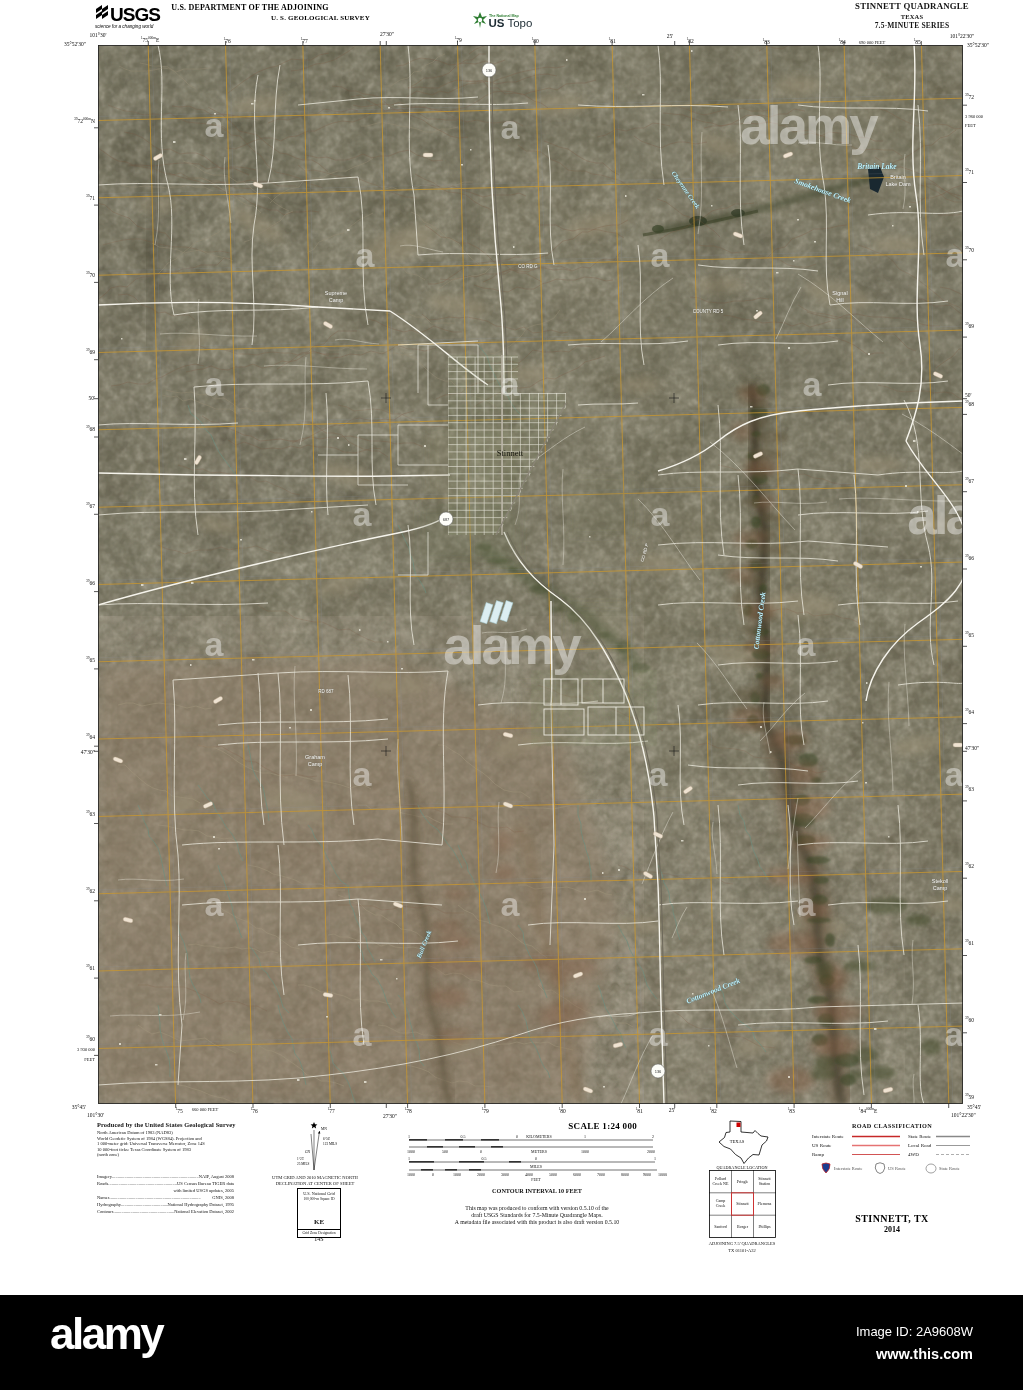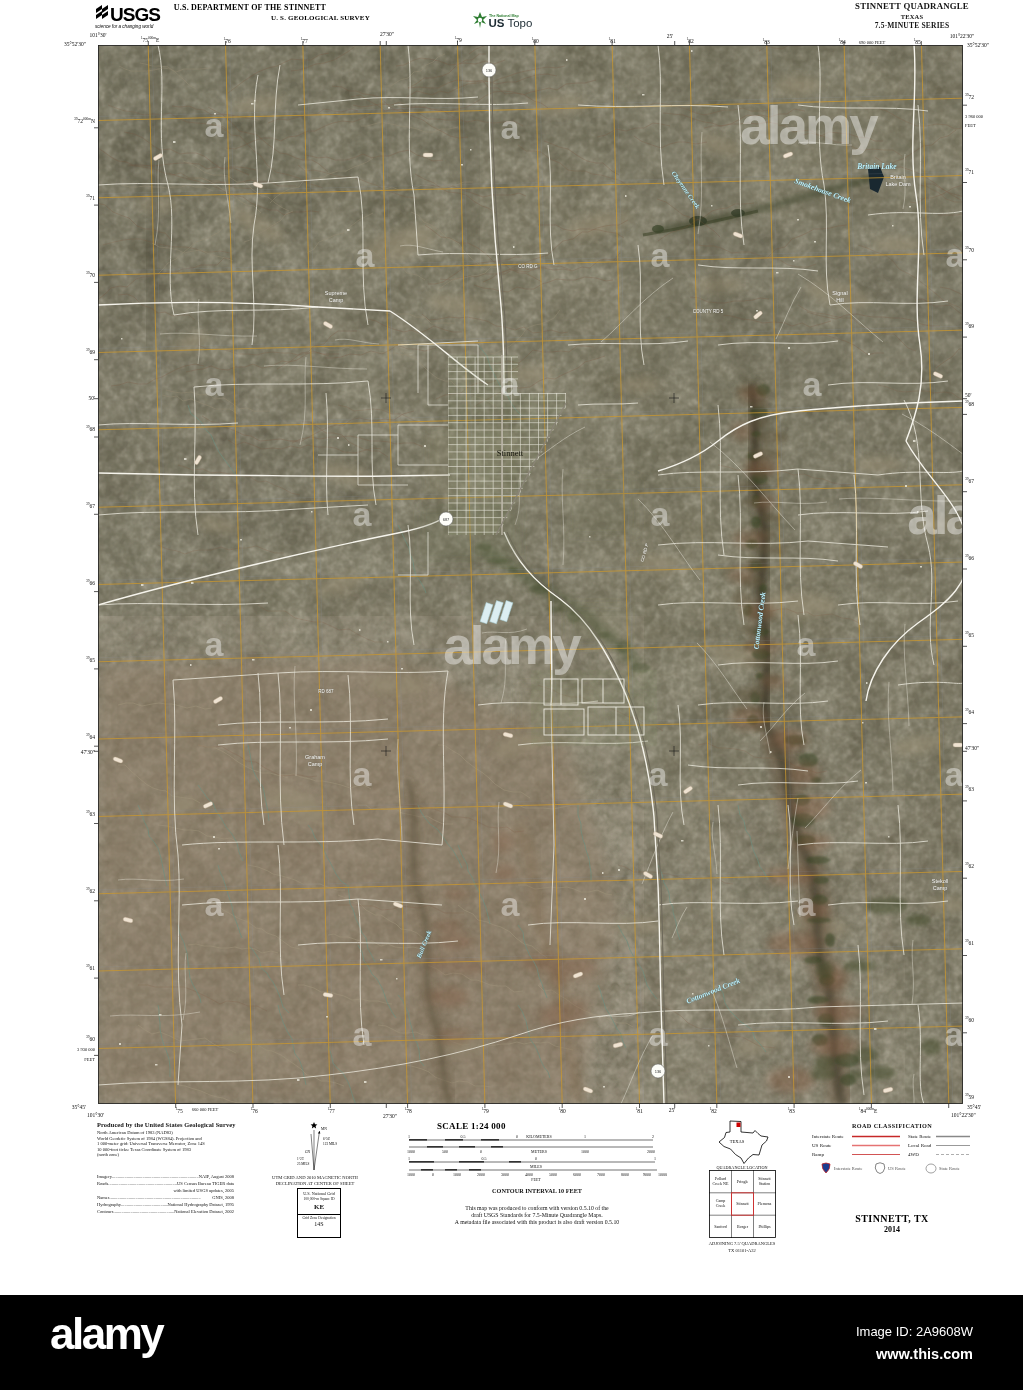--- a/index.html
+++ b/index.html
@@ -13,21 +13,21 @@
 <body>
 
 <div class="abs san" style="left:94px;top:3px;width:75px;height:26px">
  <svg width="75" height="26" viewBox="0 0 75 26">
   <path d="M2,6 L8,2 L8,6 L14,2 L14,6 L8,10 L8,6 L2,10 Z M2,12 L8,8 L8,12 L14,8 L14,12 L8,16 L8,12 L2,16 Z" fill="#000"></path>
   <text x="16" y="18" font-family="Liberation Sans" font-weight="bold" font-size="19" fill="#000" letter-spacing="-1">USGS</text>
   <text x="1" y="24.5" font-family="Liberation Sans" font-style="italic" font-size="4.6" fill="#000">science for a changing world</text>
  </svg>
 </div>
 
-<div class="abs ser" style="left:130px;top:3px;width:240px;text-align:center;font-weight:bold;font-size:8px;color:#000;letter-spacing:.2px">U.S. DEPARTMENT OF THE STINNETT</div>
+<div class="abs ser" style="left:130px;top:3px;width:240px;text-align:center;font-weight:bold;font-size:8px;color:#000;letter-spacing:.2px">U.S. DEPARTMENT OF THE ADJOINING</div>
 
 <div class="abs ser" style="left:130px;top:13.5px;width:240px;text-align:right;font-weight:bold;font-size:7px;color:#000;letter-spacing:.2px">U. S. GEOLOGICAL SURVEY</div>
 
 <div class="abs" style="left:472px;top:11px;width:70px;height:20px">
  <svg width="70" height="20" viewBox="0 0 70 20">
   <g fill="#2e7d32">
    <path d="M8,1 L10,6 L15,5 L11,9 L14,13 L9,11 L8,17 L7,11 L2,13 L5,9 L1,5 L6,6 Z"></path>
    <circle cx="8" cy="9" r="2.2" fill="#fff"></circle>
   </g>
   <text x="17" y="5.5" font-family="Liberation Sans" font-weight="bold" font-size="3.6" fill="#2e7d32">The National Map</text>
@@ -1218,28 +1218,28 @@
   <text x="12" y="40" font-size="3.4" font-family="Liberation Serif">1°25'</text>
   <text x="12" y="44.5" font-size="3.4" font-family="Liberation Serif">25 MILS</text>
  </svg>
 </div>
 
 <div class="abs ser" style="left:255px;top:1175px;width:120px;text-align:center;font-size:4.6px;line-height:5.6px;color:#111">UTM GRID AND 2010 MAGNETIC NORTH<br>DECLINATION AT CENTER OF SHEET</div>
 
 <div class="abs" style="left:297px;top:1188px;width:42px;height:48px;border:.8px solid #000">
  <div class="ser" style="font-size:4.2px;text-align:center;margin-top:2px;color:#111">U.S. National Grid</div>
  <div class="ser" style="font-size:3.6px;text-align:center;margin-top:1px;color:#111">100,000-m Square ID</div>
- <div class="ser" style="font-size:7px;text-align:center;margin-top:2px;font-weight:bold;color:#111">KE</div>
+ <div class="ser" style="font-size:7px;text-align:center;margin-top:17px;font-weight:bold;color:#111">KE</div>
  <div style="border-top:.8px solid #000;margin-top:3px">
   <div class="ser" style="font-size:3.6px;text-align:center;margin-top:1px;color:#111">Grid Zone Designation</div>
   <div class="ser" style="font-size:6px;text-align:center;margin-top:1px;color:#111">14S</div>
  </div>
 </div>
 
-<div class="abs ser" style="left:437px;top:1121px;width:200px;text-align:left;font-weight:bold;font-size:9px;letter-spacing:.3px;color:#000">SCALE 1:24 000</div>
+<div class="abs ser" style="left:437px;top:1121px;width:200px;text-align:right;font-weight:bold;font-size:9px;letter-spacing:.3px;color:#000">SCALE 1:24 000</div>
 
 <div class="abs" style="left:405px;top:1133px;width:262px;height:48px">
  <svg width="262" height="48" viewBox="0 0 262 48">
   <g stroke="#333" stroke-width=".7" fill="none">
    <line x1="4" y1="7" x2="248" y2="7"></line>
    <line x1="4" y1="14" x2="248" y2="14"></line>
    <line x1="4" y1="29" x2="250" y2="29"></line>
    <line x1="4" y1="37" x2="252" y2="37"></line>
   </g>
   <g fill="#333">

